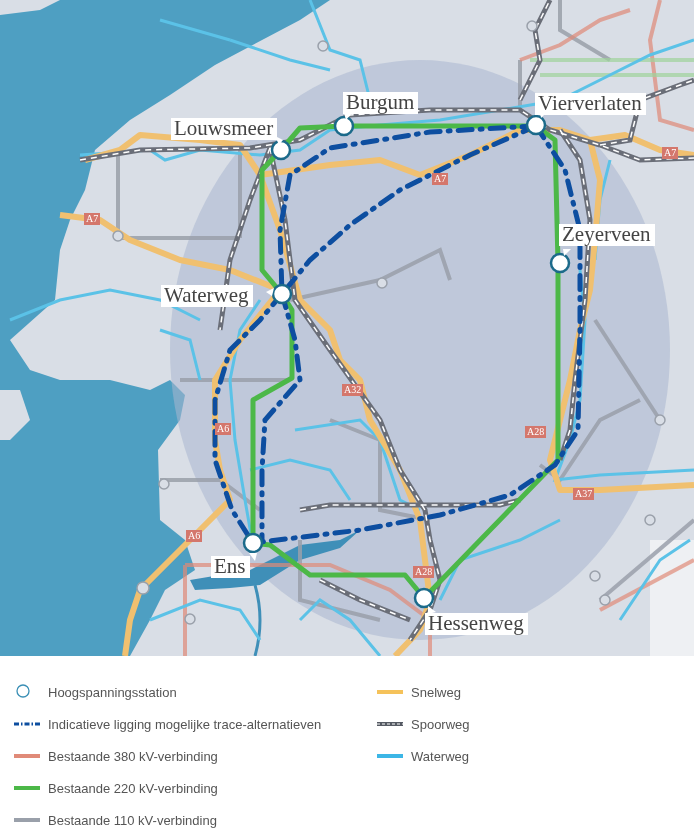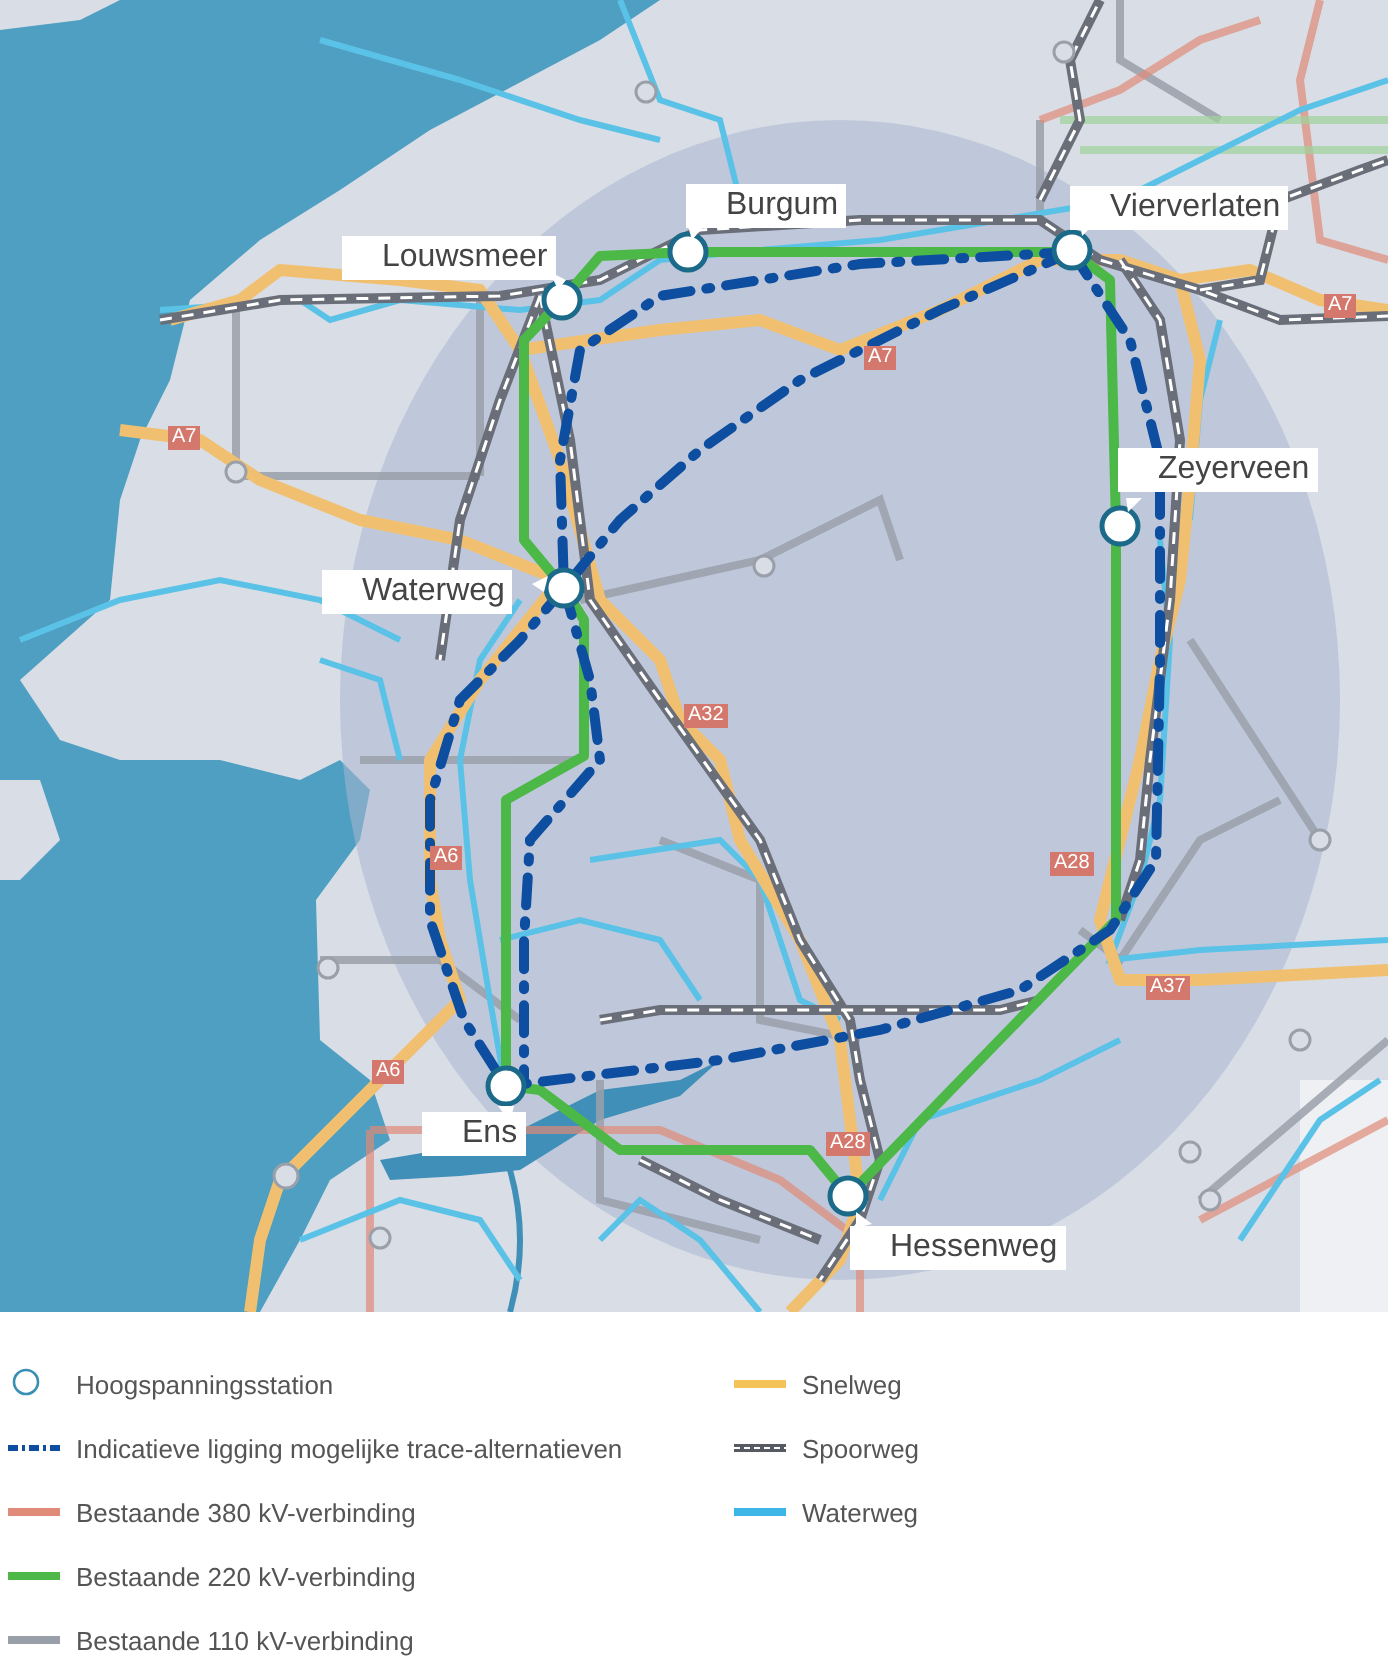--- a/index.html
+++ b/index.html
@@ -1,21 +1,21 @@
 <!DOCTYPE html>
 <html><head>
 <meta charset="utf-8">
 <style>
   html,body{margin:0;padding:0;background:#fff;}
   body{width:694px;height:836px;position:relative;overflow:hidden;font-family:"Liberation Sans",sans-serif;}
   #map{position:absolute;left:0;top:0;width:694px;height:656px;overflow:hidden;}
   #map svg{display:block;}
-  .station-label{position:absolute;background:#fff;color:#444;font-size:16px;padding:1px 4px 2px 20px;line-height:19px;white-space:nowrap;font-family:Liberation Sans, sans-serif;}
-  .road-label{position:absolute;background:#d4776c;color:#fff;font-size:10px;padding:0 2px;line-height:12px;font-family:Liberation Sans, sans-serif;}
-  #legend{position:absolute;left:2px;top:656px;width:626px;height:180px;}
+  .station-label{position:absolute;background:#fff;color:#444;font-size:21px;padding:1px 4px 2px 3px;line-height:19px;white-space:nowrap;font-family:Liberation Serif, serif;}
+  .road-label{position:absolute;background:#d4776c;color:#fff;font-size:10px;padding:0 2px;line-height:12px;font-family:Liberation Serif, serif;}
+  #legend{position:absolute;left:12px;top:656px;width:626px;height:180px;}
   .leg-item{position:absolute;display:flex;align-items:center;height:20px;}
   .leg-sym{width:26px;height:20px;position:relative;margin-right:8px;}
   .leg-text{font-size:13px;color:#555;}
   .sw{position:absolute;left:0;top:8px;width:26px;height:4px;}
 </style>
 </head>
 <body>
 
 <div id="map">
   <svg width="694" height="656" viewBox="0 0 694 656">
@@ -160,21 +160,21 @@
   <div class="station-label" style="left:343px;top:92px;">Burgum</div>
   <div class="station-label" style="left:535px;top:93px;">Vierverlaten</div>
   <div class="station-label" style="left:559px;top:224px;">Zeyerveen</div>
   <div class="station-label" style="left:161px;top:285px;">Waterweg</div>
   <div class="station-label" style="left:211px;top:556px;">Ens</div>
   <div class="station-label" style="left:425px;top:613px;">Hessenweg</div>
 
   <div class="road-label" style="left:84px;top:213px;">A7</div>
   <div class="road-label" style="left:432px;top:173px;">A7</div>
   <div class="road-label" style="left:662px;top:147px;">A7</div>
-  <div class="road-label" style="left:342px;top:352px;">A32</div>
+  <div class="road-label" style="left:342px;top:384px;">A32</div>
   <div class="road-label" style="left:215px;top:423px;">A6</div>
   <div class="road-label" style="left:525px;top:426px;">A28</div>
   <div class="road-label" style="left:573px;top:488px;text-align:center;">A37</div>
   <div class="road-label" style="left:186px;top:530px;">A6</div>
   <div class="road-label" style="left:413px;top:566px;">A28</div>
 </div>
 
 <div id="legend">
 
   <div class="leg-item" style="left:2px;top:26px;">

